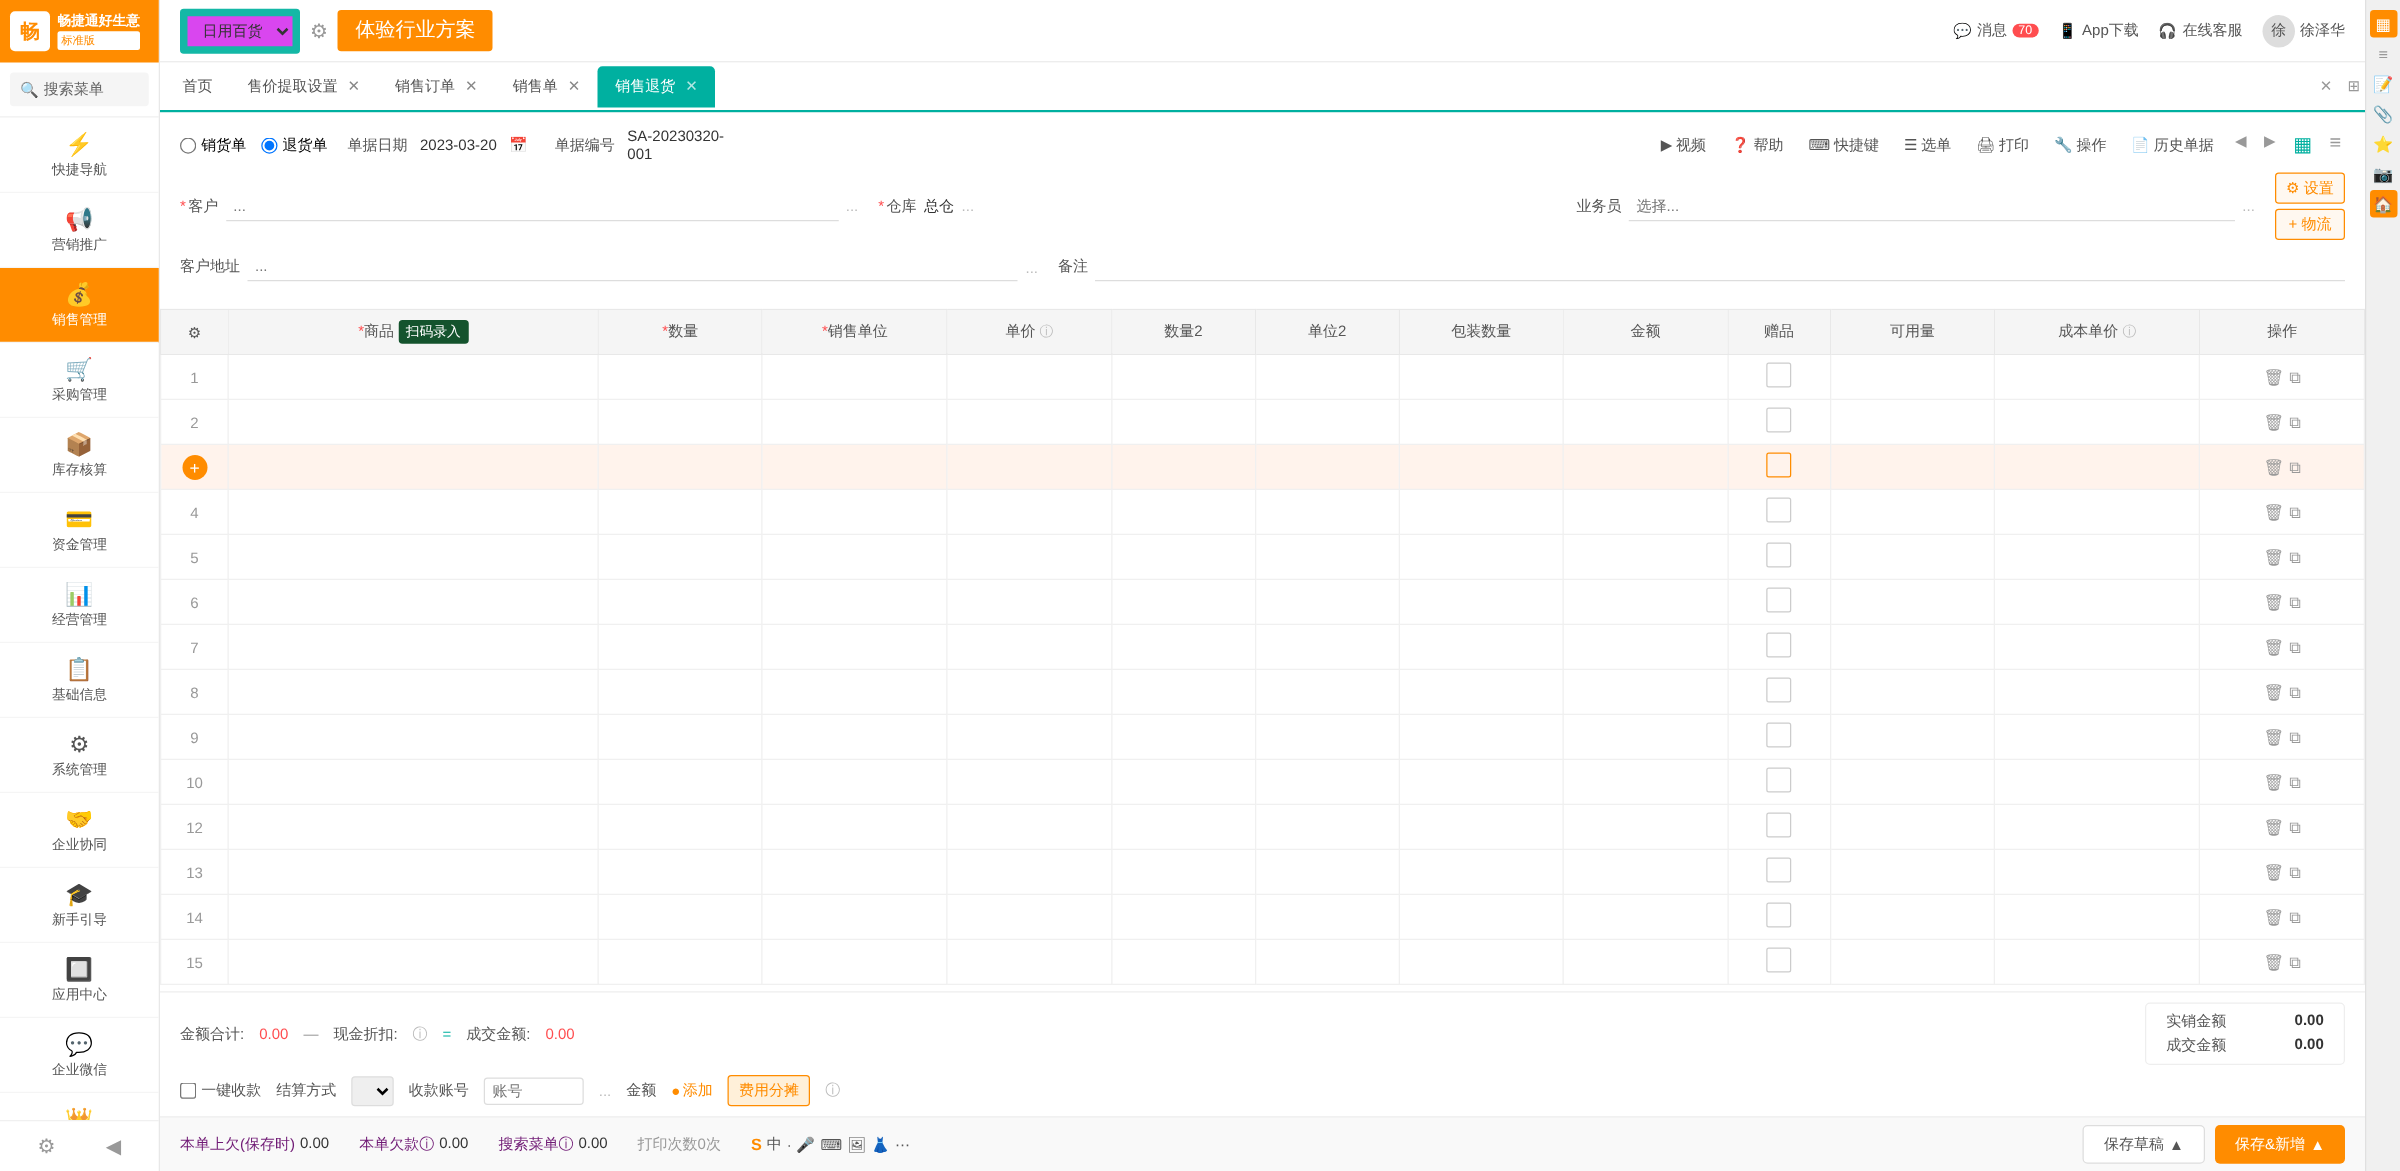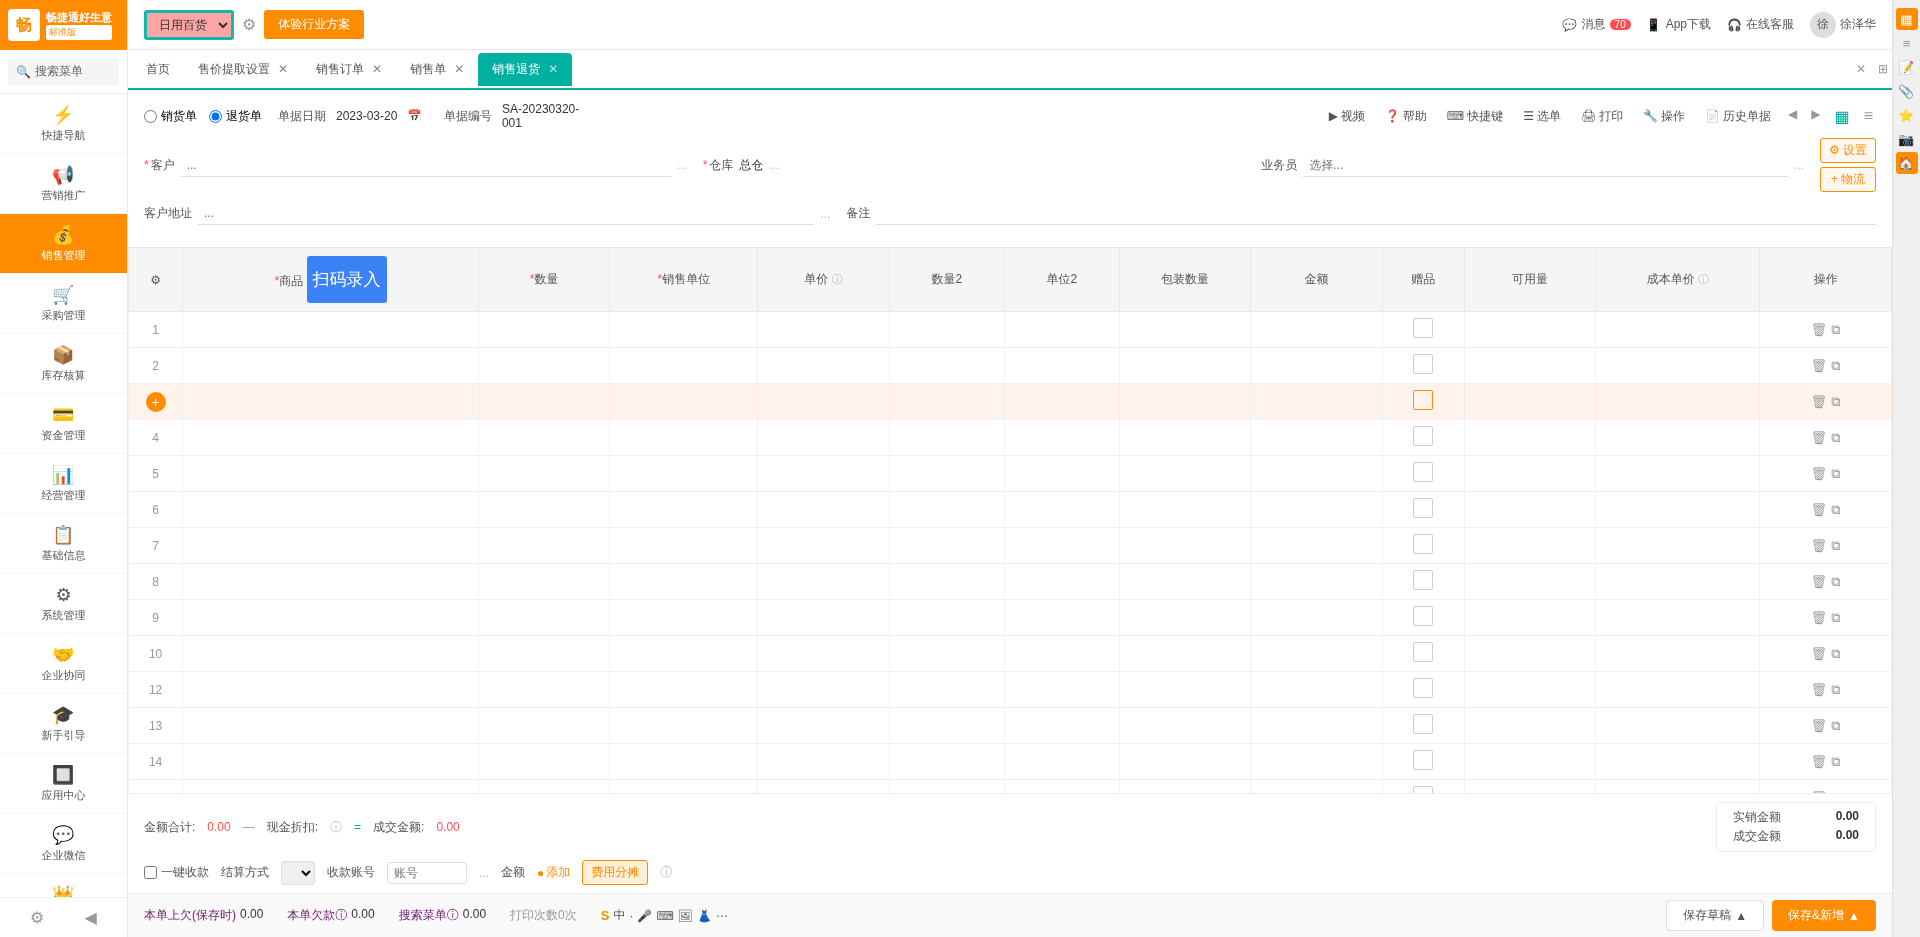--- a/index.html
+++ b/index.html
@@ -20,23 +20,23 @@
     .sidebar-item .label { font-size: 11px; }
     .sidebar-footer { padding: 10px; display: flex; justify-content: space-around; border-top: 1px solid #f0f0f0; }
     .sidebar-footer-btn { color: #999; cursor: pointer; font-size: 16px; }
 
     
     .main { flex: 1; display: flex; flex-direction: column; height: 937px; overflow: hidden; }
 
     
     .topbar { height: 50px; background: #fff; display: flex; align-items: center; justify-content: space-between; padding: 0 16px; border-bottom: 1px solid #e8e8e8; flex-shrink: 0; }
     .topbar-left { display: flex; align-items: center; gap: 8px; }
-    .topbar-select { border: 3px solid #14b8a6; border-radius: 3px; padding: 4px 8px; color: #333; background: #fca5a5; }
+    .topbar-select { border: 6px solid #14b8a6; border-radius: 3px; padding: 4px 8px; color: #333; background: #d946ef; }
     .topbar-gear { color: #999; cursor: pointer; font-size: 16px; }
-    .topbar-btn { background: #ff8c00; color: #fff; border: none; border-radius: 3px; padding: 6px 14px; cursor: pointer; font-size: 12px; }
+    .topbar-btn { background: #ff8c00; color: #fff; border: none; border-radius: 3px; padding: 6px 14px; cursor: pointer; font-size: 16px; }
     .topbar-right { display: flex; align-items: center; gap: 16px; color: #555; }
     .topbar-right-item { display: flex; align-items: center; gap: 4px; cursor: pointer; }
     .badge { background: #ff4d4f; color: #fff; border-radius: 10px; padding: 0 5px; font-size: 10px; }
     .avatar { width: 26px; height: 26px; border-radius: 50%; background: #ddd; display: flex; align-items: center; justify-content: center; font-size: 12px; }
 
     
     .tabs { height: 40px; background: #fff; display: flex; align-items: center; border-bottom: 2px solid #00b0a0; flex-shrink: 0; padding: 0 4px; }
     .tab { padding: 8px 14px; cursor: pointer; color: #555; display: flex; align-items: center; gap: 4px; white-space: nowrap; border-radius: 4px 4px 0 0; }
     .tab.active { background: #00b0a0; color: #fff; }
     .tab .close { margin-left: 4px; color: inherit; opacity: 0.7; }
@@ -62,21 +62,21 @@
 
     
     .table-wrap { flex: 1; overflow: auto; background: #fff; }
     table { width: 100%; border-collapse: collapse; }
     thead tr { background: #f5f5f5; }
     th { padding: 8px 6px; border: 1px solid #e8e8e8; color: #555; font-weight: normal; white-space: nowrap; text-align: center; position: sticky; top: 0; background: #f5f5f5; z-index: 2; }
     td { padding: 6px; border: 1px solid #f0f0f0; text-align: center; color: #333; height: 32px; }
     tr.row-highlighted td { background: #fff3ec; }
     .row-num { color: #999; }
     .add-row-btn { width: 20px; height: 20px; background: #ff8c00; border-radius: 50%; color: #fff; display: inline-flex; align-items: center; justify-content: center; cursor: pointer; font-size: 14px; }
-    .scan-btn { background: #3b82f6; color: #fff; border: none; border-radius: 3px; padding: 12px 6px; cursor: pointer; font-size: 17px; }
+    .scan-btn { background: #14532d; color: #fff; border: none; border-radius: 3px; padding: 2px 6px; cursor: pointer; font-size: 11px; }
     .checkbox-cell { width: 20px; height: 20px; border: 1px solid #ccc; display: inline-block; border-radius: 2px; }
     .action-icons { display: flex; gap: 4px; justify-content: center; }
     .action-icon { color: #999; cursor: pointer; font-size: 13px; }
 
     
     .bottom-area { background: #fff; border-top: 1px solid #eee; padding: 8px 16px; flex-shrink: 0; }
     .bottom-row1 { display: flex; align-items: center; gap: 12px; margin-bottom: 8px; color: #555; }
     .bottom-row2 { display: flex; align-items: center; gap: 12px; color: #555; }
     .amount-label { color: #555; }
     .amount-value { color: #ff4d4f; }

